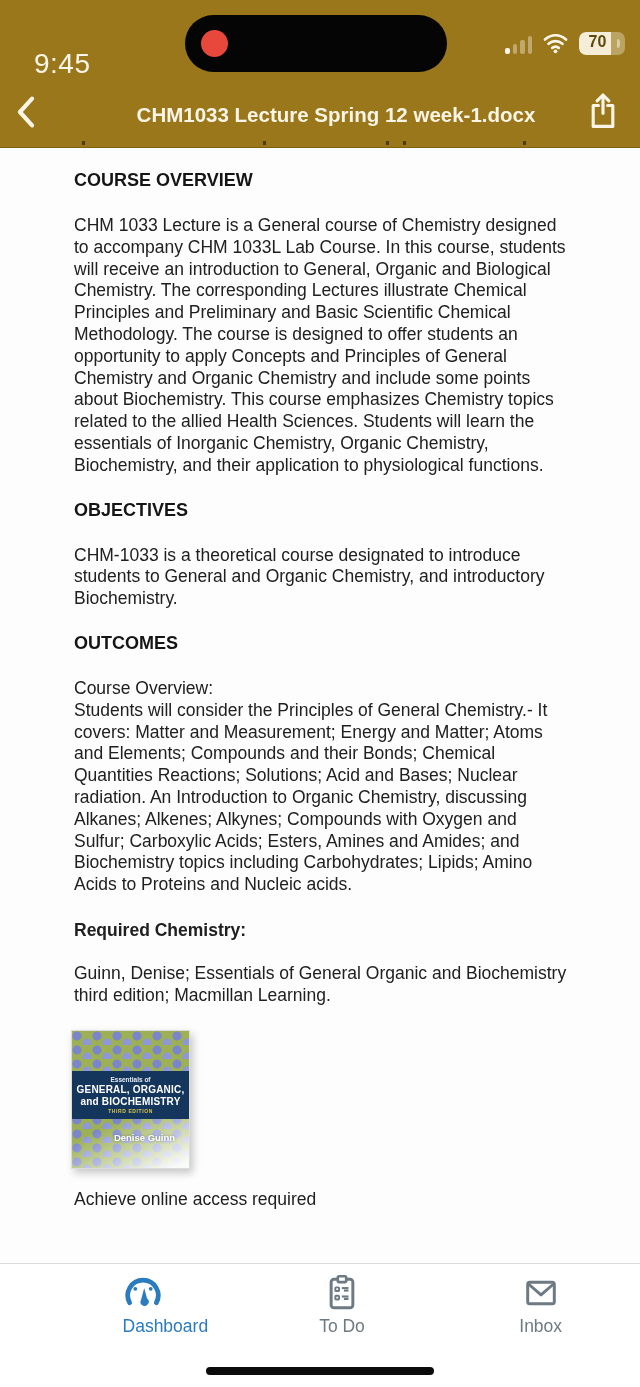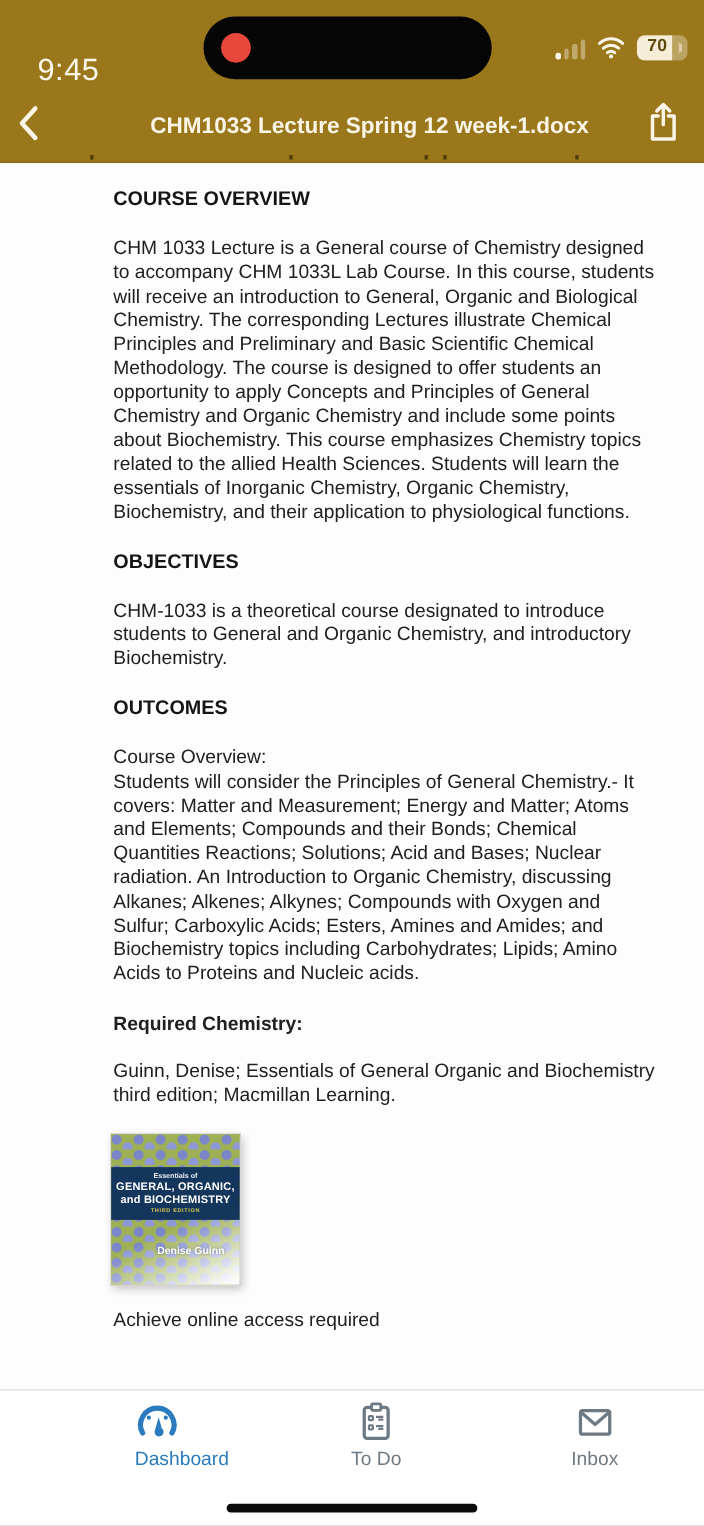--- a/index.html
+++ b/index.html
@@ -56,21 +56,21 @@
   .share-btn { position:absolute; right:14px; top:10px; width:40px; height:44px;
     background:none; border:none; cursor:pointer; }
   .remnant { position:absolute; bottom:2px; width:3px; height:4px;
     background:#40330a; opacity:0.85; }
 
   
   .doc {
     position:absolute; top:148px; left:0; width:640px; height:1239px;
     background:#fdfdfd; overflow:hidden;
   }
-  .page { width:497px; margin-left:103px; padding-top:23px;
+  .page { width:497px; margin-left:74px; padding-top:23px;
     color:#202020; font-size:17.5px; line-height:21.8px; }
   .page h2 { font-size:18px; line-height:19px; font-weight:bold;
     color:#151515; margin:24px 0 25px; }
   .page h2.first { margin-top:0; }
   .page p.para { margin:0 0 24px; }
   .page p.subhead { font-weight:normal; margin:25px 0 0; }
   .page p.subhead2 { font-weight:bold; margin:24px 0 21px; }
   .page p.tight { margin-top:0; }
 
   
@@ -79,21 +79,21 @@
     border:1px solid #dcdcdc; box-shadow:3px 4px 8px rgba(0,0,0,0.22);
     overflow:hidden;
     background-color:#9db054;
     background-image:
       linear-gradient(155deg, rgba(255,255,255,0) 58%, rgba(255,255,255,0.55) 80%, rgba(255,255,255,0.95) 96%),
       radial-gradient(circle at 5px 5px, #7a85cc 4px, rgba(0,0,0,0) 5px),
       radial-gradient(circle at 15px 12px, #8e97d8 4px, rgba(0,0,0,0) 5px);
     background-size:100% 100%, 20px 14px, 20px 14px;
   }
   .book-band {
-    position:absolute; top:30px; left:0; right:0; height:48px;
+    position:absolute; top:40px; left:0; right:0; height:48px;
     background:#14365c; color:#fff; text-align:center; padding-top:5px;
   }
   .bc-series { font-size:6.5px; line-height:8px; font-weight:bold; color:#e8edf4; }
   .bc-t1, .bc-t2 { font-size:10px; line-height:11.5px; font-weight:bold; letter-spacing:0.2px; }
   .bc-ed { font-size:5px; line-height:8px; color:#d9c84e; letter-spacing:0.6px; font-weight:bold; }
   .bc-author {
     position:absolute; bottom:20px; left:0; right:0; text-align:center;
     padding-left:28px; font-size:9.5px; font-weight:bold; color:#fff;
     text-shadow:0 0 3px rgba(30,40,80,0.55);
   }

